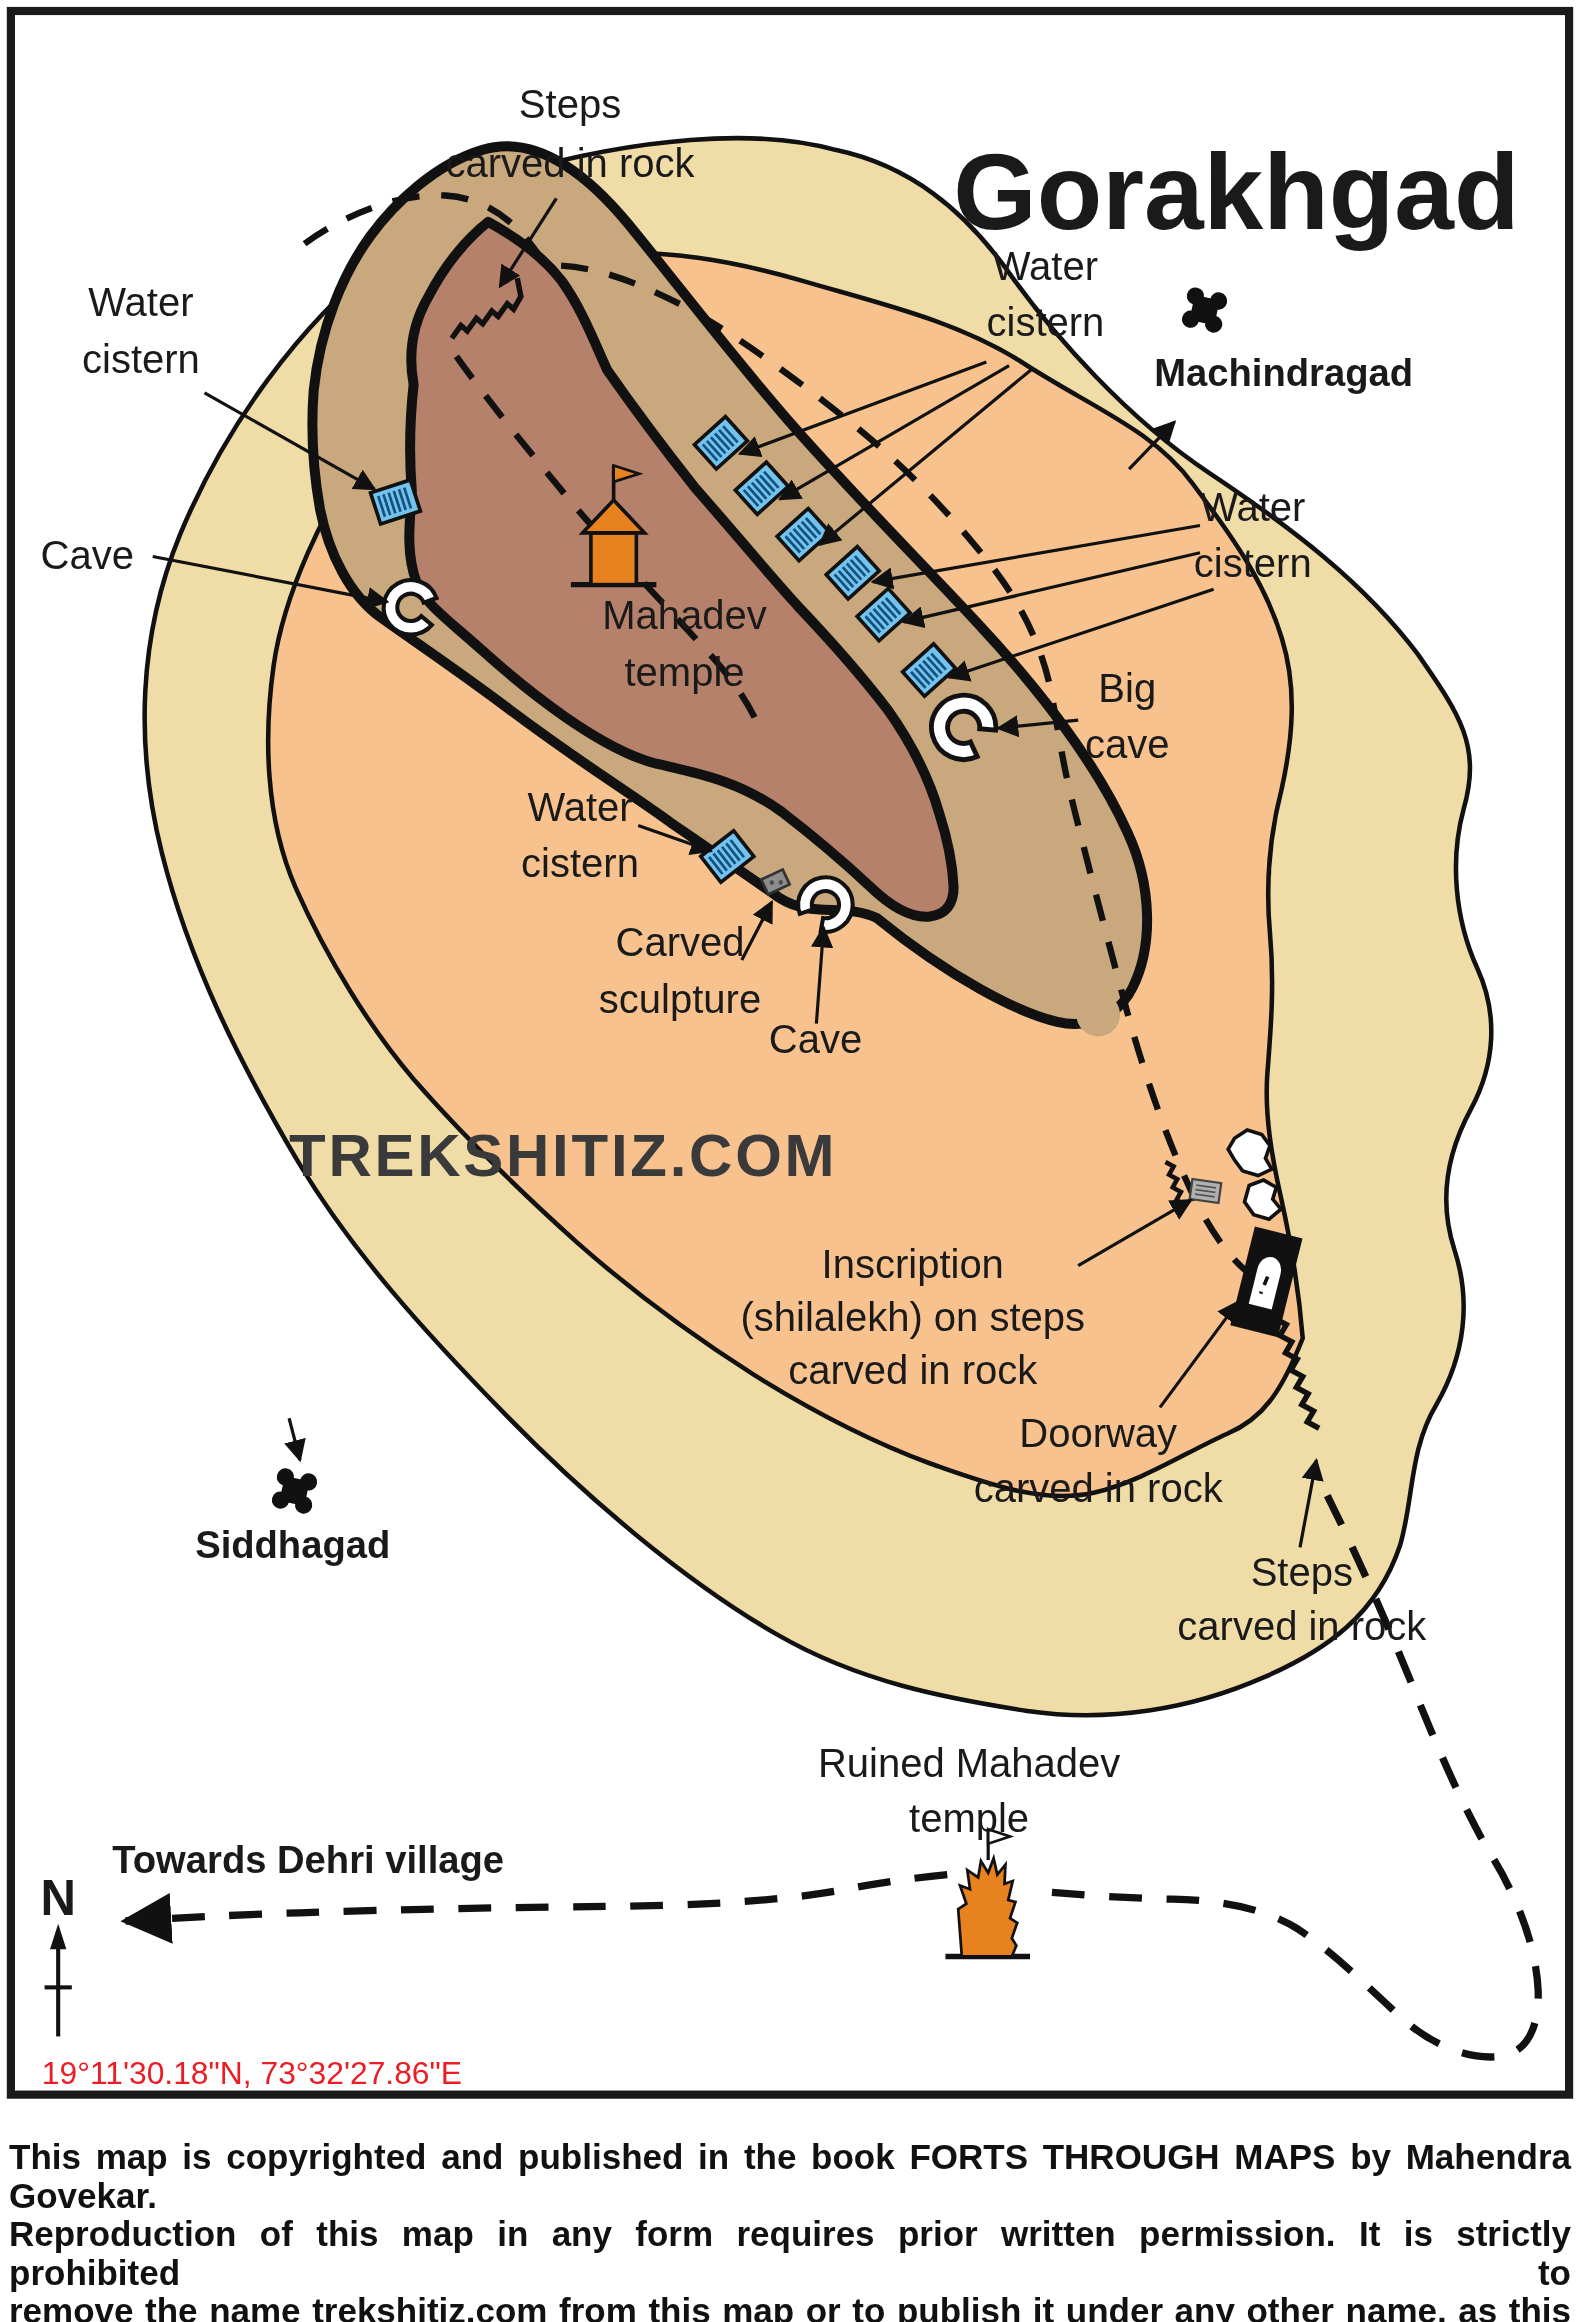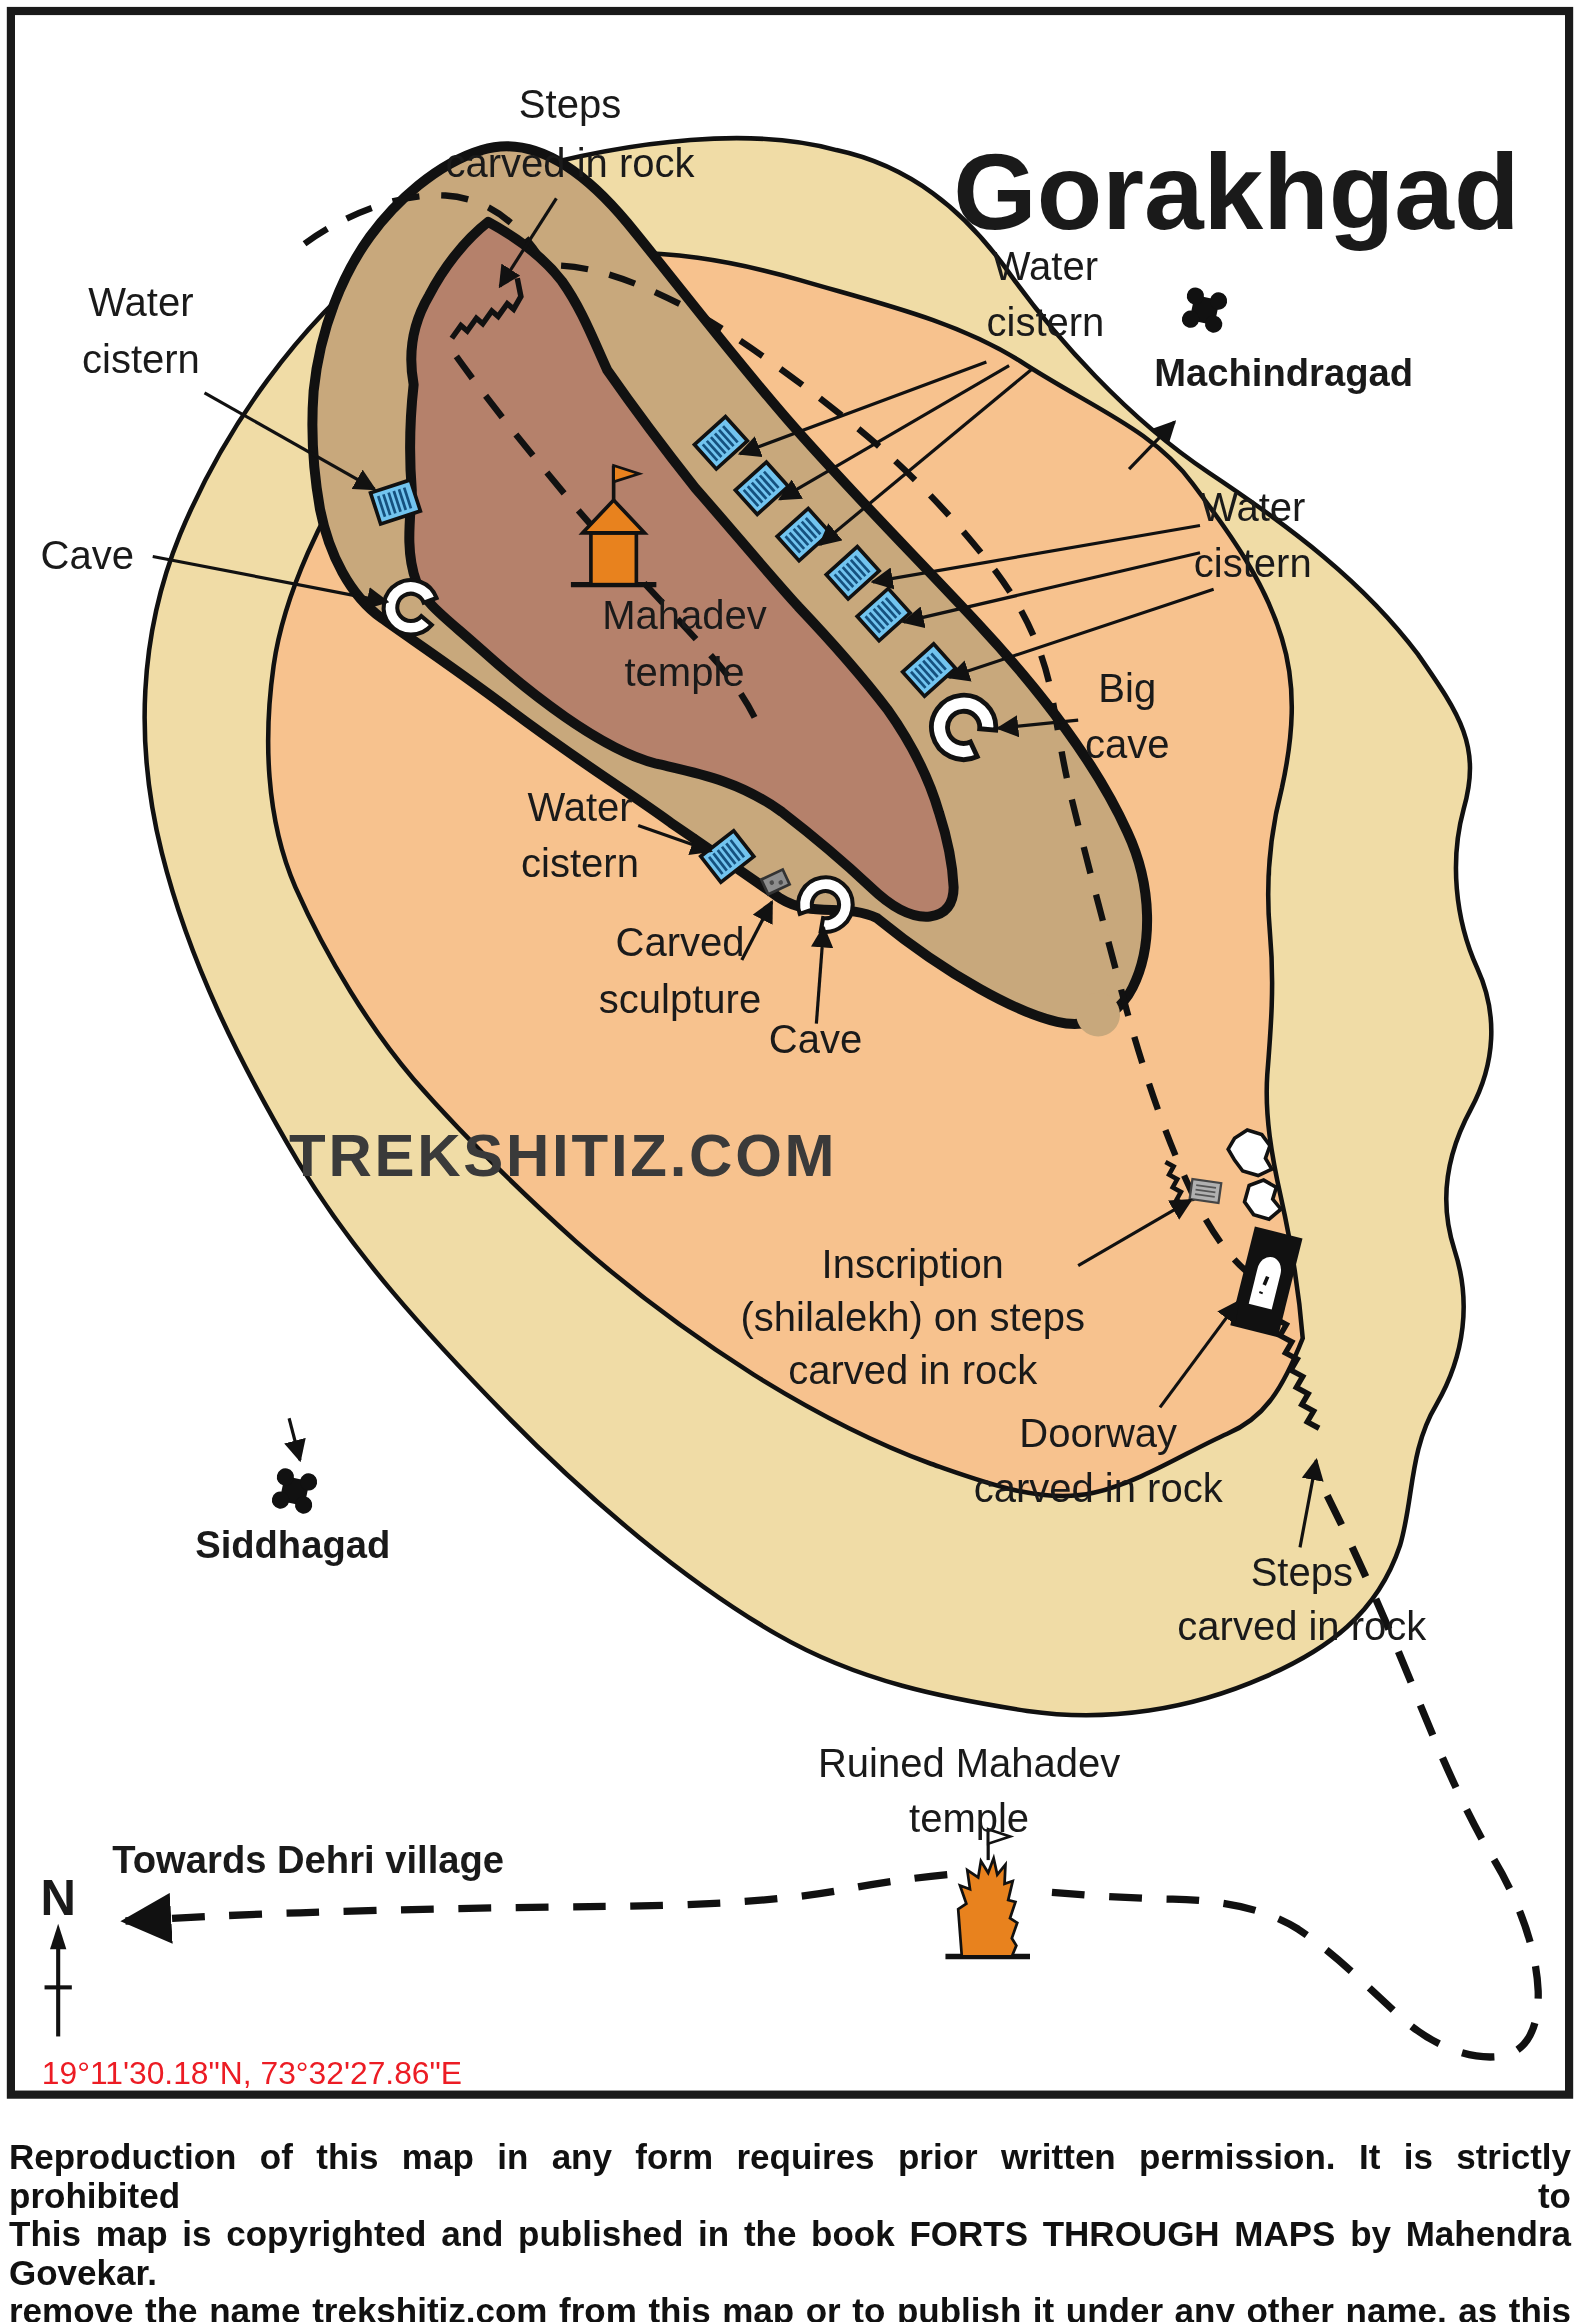--- a/index.html
+++ b/index.html
@@ -253,19 +253,19 @@
       <polygon points="64,2116 55,2144 73,2144" fill="#111"></polygon>
       <line x1="64" y1="2140" x2="64" y2="2240" stroke="#111" stroke-width="4.5"></line>
       <line x1="49" y1="2186" x2="79" y2="2186" stroke="#111" stroke-width="4.5"></line>
     </g>
 
     <text class="coord-t" x="46" y="2292">19°11'30.18"N, 73°32'27.86"E</text>
   </svg>
   </div>
 
   <div id="footer">
+    <div class="footer-line">This map is copyrighted and published in the book FORTS THROUGH MAPS by Mahendra Govekar.</div>
     <div class="footer-line">Reproduction of this map in any form requires prior written permission. It is strictly prohibited to</div>
-    <div class="footer-line">This map is copyrighted and published in the book FORTS THROUGH MAPS by Mahendra Govekar.</div>
     <div class="footer-line">remove the name trekshitiz.com from this map or to publish it under any other name, as this</div>
 
   </div>
 </div>
 
 
 </body></html>

